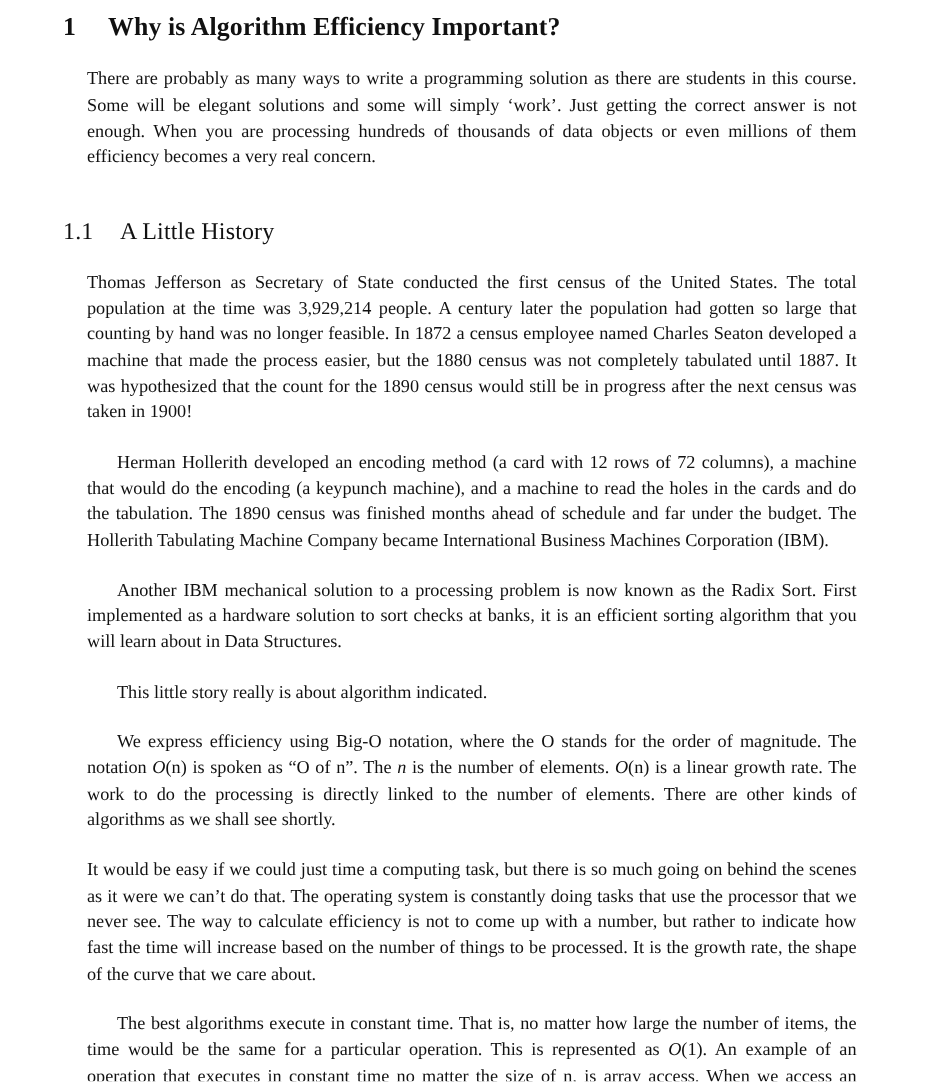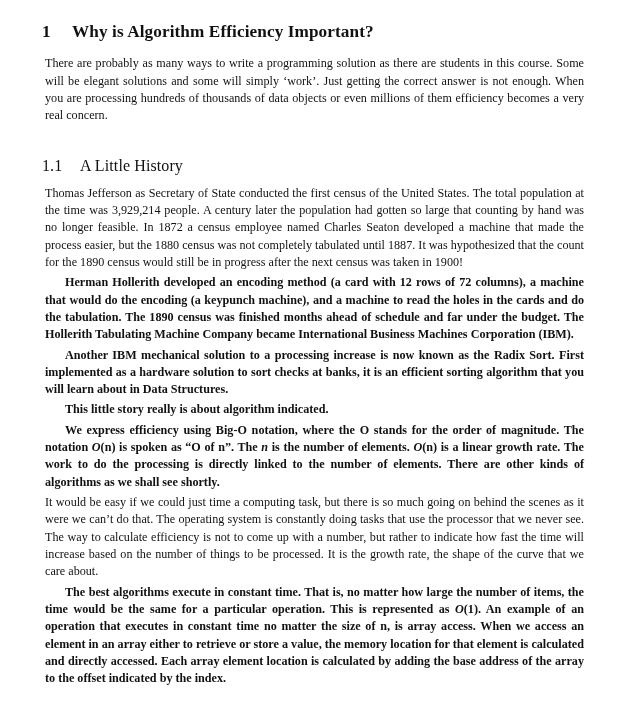--- a/index.html
+++ b/index.html
@@ -19,21 +19,21 @@
   }
   .content {
     position: absolute;
     left: 42px;
     top: 8px;
     width: 545px;
   }
   h1.sec {
     font-size: 17.2px;
     font-weight: bold;
-    margin: 14px 0 13px 0;
+    margin: 0 0 13px 0;
     line-height: 1.18;
     letter-spacing: 0.1px;
   }
   h1.sec .num {
     display: inline-block;
     min-width: 30px;
   }
   h2.subsec {
     font-size: 16px;
     font-weight: normal;
@@ -41,28 +41,27 @@
     line-height: 1.2;
     letter-spacing: 0.1px;
   }
   h2.subsec .num {
     display: inline-block;
     min-width: 38px;
   }
   p.body {
     font-size: 12.15px;
     line-height: 17.32px;
-    margin: 3px;
+    margin: 16px;
     text-align: justify;
     text-justify: inter-word;
     hyphens: manual;
   }
   p.body.indent {
     text-indent: 20px;
-    font-weight: bold;
   }
   .mathit {
     font-style: italic;
   }
   .mathup {
     font-style: normal;
   }
 </style>
 </head>
 <body>
@@ -71,21 +70,21 @@
   <div class="content">
 
     <h1 class="sec"><span class="num">1</span><span>Why is Algorithm Efficiency Important?</span></h1>
 
     <p class="body">There are probably as many ways to write a programming solution as there are students in this course. Some will be elegant solutions and some will simply ‘work’. Just getting the correct answer is not enough. When you are processing hundreds of thousands of data objects or even millions of them efficiency becomes a very real concern.</p>
 
     <h2 class="subsec"><span class="num">1.1</span><span>A Little History</span></h2>
 
     <p class="body">Thomas Jefferson as Secretary of State conducted the first census of the United States. The total population at the time was 3,929,214 people. A century later the population had gotten so large that counting by hand was no longer feasible. In 1872 a census employee named Charles Seaton developed a machine that made the process easier, but the 1880 census was not completely tabulated until 1887. It was hypothesized that the count for the 1890 census would still be in progress after the next census was taken in 1900!</p>
     <p class="body indent">Herman Hollerith developed an encoding method (a card with 12 rows of 72 columns), a machine that would do the encoding (a keypunch machine), and a machine to read the holes in the cards and do the tabulation. The 1890 census was finished months ahead of schedule and far under the budget. The Hollerith Tabulating Machine Company became International Business Machines Corporation (IBM).</p>
-    <p class="body indent">Another IBM mechanical solution to a processing increase is now known as the Radix Sort. First implemented as a hardware solution to sort checks at banks, it is an efficient sorting algorithm that you will learn about in Data Structures.</p>
+    <p class="body indent">Another IBM mechanical solution to a processing problem is now known as the Radix Sort. First implemented as a hardware solution to sort checks at banks, it is an efficient sorting algorithm that you will learn about in Data Structures.</p>
     <p class="body indent">This little story really is about algorithm indicated.</p>
     <p class="body indent"><span>We express efficiency using Big-O notation, where the O stands for the order of magnitude. The notation </span><span class="mathit">O</span><span class="mathup">(n)</span><span> is spoken as “O of n”. The </span><span class="mathit">n</span><span> is the number of elements. </span><span class="mathit">O</span><span class="mathup">(n)</span><span> is a linear growth rate. The work to do the processing is directly linked to the number of elements. There are other kinds of algorithms as we shall see shortly.</span></p>
 
 
     <p class="body">It would be easy if we could just time a computing task, but there is so much going on behind the scenes as it were we can’t do that. The operating system is constantly doing tasks that use the processor that we never see. The way to calculate efficiency is not to come up with a number, but rather to indicate how fast the time will increase based on the number of things to be processed. It is the growth rate, the shape of the curve that we care about.</p>
     <p class="body indent"><span>The best algorithms execute in constant time. That is, no matter how large the number of items, the time would be the same for a particular operation. This is represented as </span><span class="mathit">O</span><span class="mathup">(1)</span><span>. An example of an operation that executes in constant time no matter the size of n, is array access. When we access an element in an array either to retrieve or store a value, the memory location for that element is calculated and directly accessed. Each array element location is calculated by adding the base address of the array to the offset indicated by the index.</span></p>
 
   </div>
 </div>
 

